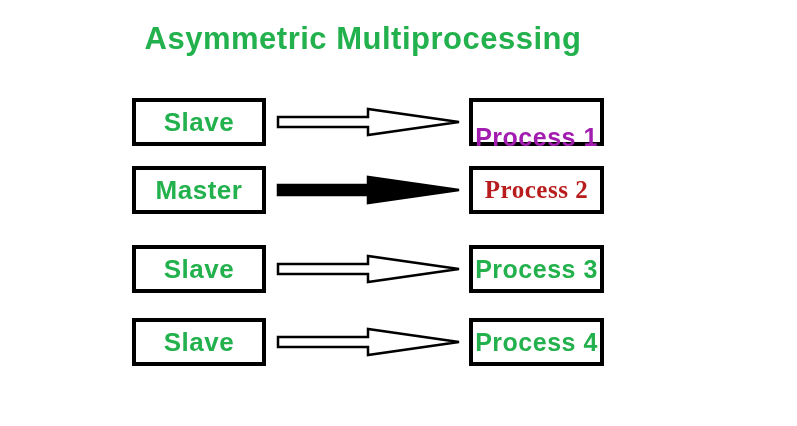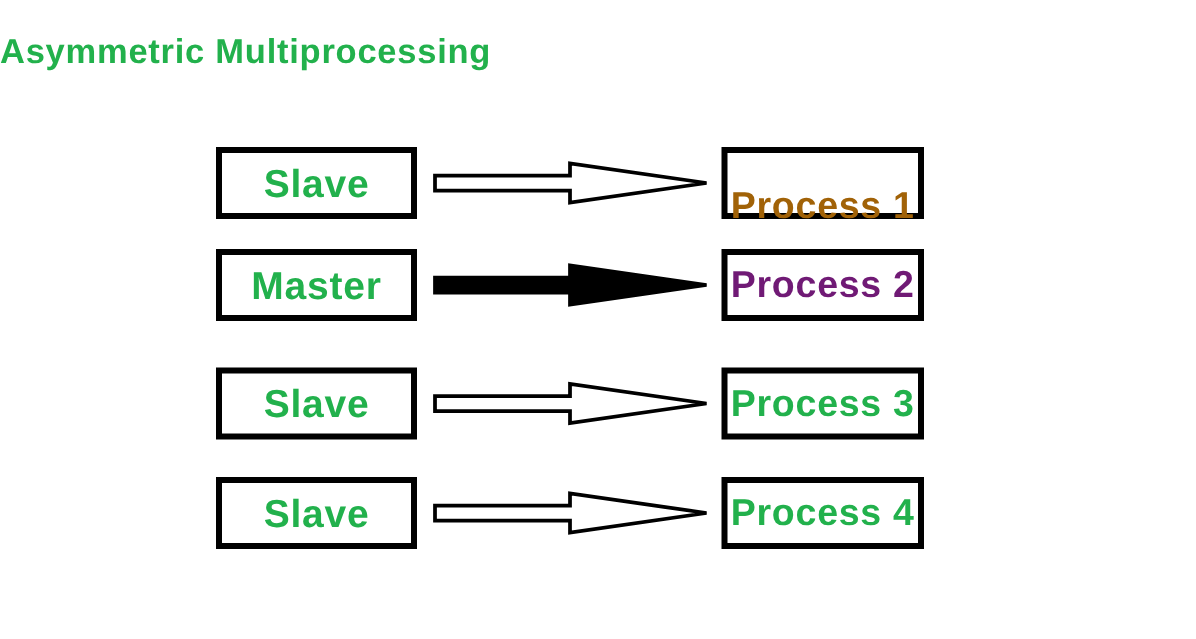--- a/index.html
+++ b/index.html
@@ -13,29 +13,30 @@
     height: 426px;
     background: #ffffff;
     overflow: hidden;
     font-family: "Liberation Sans", sans-serif;
   }
   .title {
     position: absolute;
     top: 21px;
     left: 0;
     width: 726px;
-    font-size: 23px;
+    text-align: center;
+    font-size: 31px;
     font-weight: bold;
     letter-spacing: 0.5px;
     color: #22B14C;
     white-space: nowrap;
   }
   .row {
     position: absolute;
-    left: 16px;
+    left: 4px;
     width: 647px;
     height: 48px;
   }
   .row-0 { top: 98px; }
   .row-1 { top: 166px; padding-left: 37px; }
   .row-2 { top: 245px; }
   .row-3 { top: 318px; }
   .node {
     position: absolute;
     box-sizing: border-box;
@@ -85,35 +86,35 @@
   <div class="row row-0">
     <div class="node node-left">
       <span class="node-label" style="color: rgb(34, 177, 76);">Slave</span>
     </div>
     <div class="arrow">
       <svg viewBox="0 0 186 30" xmlns="http://www.w3.org/2000/svg">
         <polygon points="2,10 92,10 92,2 183,15 92,28 92,20 2,20" stroke="#000000" stroke-width="2.5" stroke-linejoin="miter" fill="#FFFFFF"></polygon>
       </svg>
     </div>
     <div class="node node-right">
-      <span class="node-label" style="color: #a16207; margin-top: 30px;">Process 1</span>
+      <span class="node-label" style="color: #a21caf; margin-top: 30px;">Process 1</span>
     </div>
   </div>
 
   <div class="row row-1">
     <div class="node node-left">
       <span class="node-label" style="color: rgb(34, 177, 76);">Master</span>
     </div>
     <div class="arrow">
       <svg viewBox="0 0 186 30" xmlns="http://www.w3.org/2000/svg">
         <polygon points="2,10 92,10 92,2 183,15 92,28 92,20 2,20" stroke="#000000" stroke-width="2.5" stroke-linejoin="miter" fill="#000000"></polygon>
       </svg>
     </div>
     <div class="node node-right">
-      <span class="node-label" style="color: #701a75;">Process 2</span>
+      <span class="node-label" style="color: #b91c1c; font-family: Liberation Serif, serif;">Process 2</span>
     </div>
   </div>
 
   <div class="row row-2">
     <div class="node node-left">
       <span class="node-label" style="color: rgb(34, 177, 76);">Slave</span>
     </div>
     <div class="arrow">
       <svg viewBox="0 0 186 30" xmlns="http://www.w3.org/2000/svg">
         <polygon points="2,10 92,10 92,2 183,15 92,28 92,20 2,20" stroke="#000000" stroke-width="2.5" stroke-linejoin="miter" fill="#FFFFFF"></polygon>

